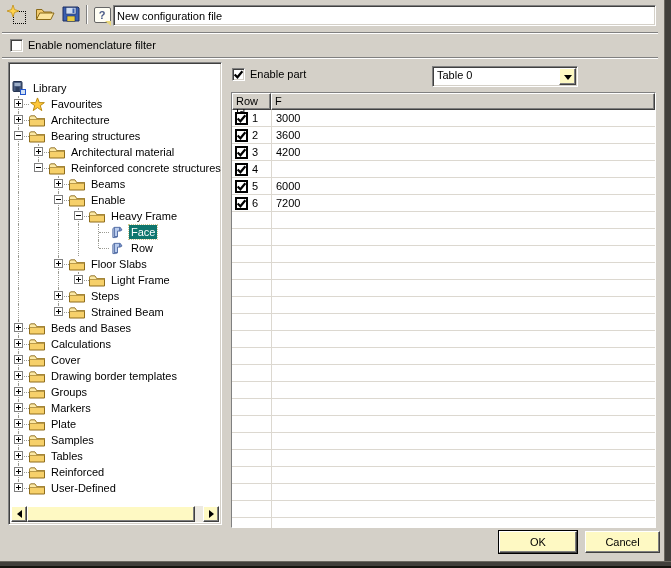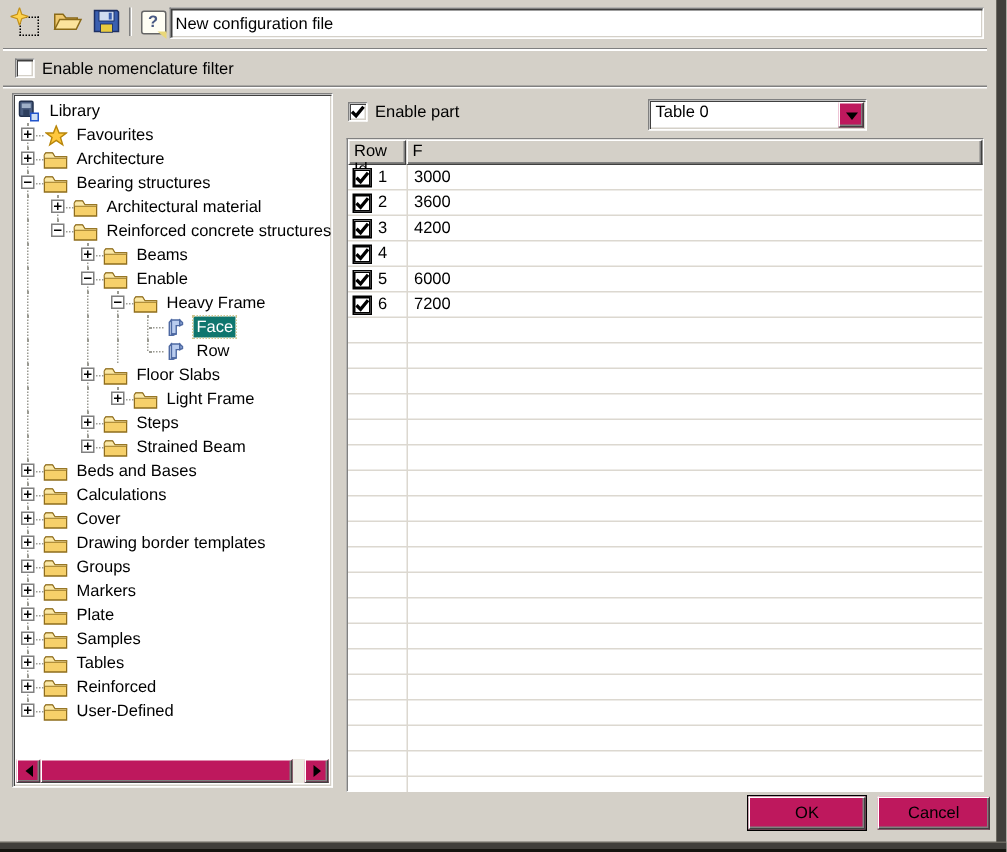--- a/index.html
+++ b/index.html
@@ -16,21 +16,21 @@
   .sunken {
     border:1px solid;
     border-color:#808080 #ffffff #ffffff #808080;
     box-shadow: inset 1px 1px 0 #404040, inset -1px -1px 0 #d4d0c8;
     background:#fff;
   }
   .raised {
     border:1px solid;
     border-color:#ffffff #404040 #404040 #ffffff;
     box-shadow: inset -1px -1px 0 #808080;
-    background:#be185d;
+    background:#fef9c3;
   }
   .groove { height:2px; background:linear-gradient(#808080 50%, #ffffff 50%); }
 
   
   .tbtn { width:22px; height:22px; display:flex; align-items:center; justify-content:center; }
   .tb-sep { left:86px; top:5px; width:2px; height:19px;
             border-left:1px solid #808080; border-right:1px solid #ffffff; }
   .name-input { left:113px; top:5px; width:543px; height:21px;
                 font-family:"Liberation Sans",sans-serif; font-size:11px;
                 padding:0 3px; outline:none; }
@@ -42,25 +42,25 @@
               display:flex; align-items:center; justify-content:center; }
   .help-box::after { content:''; position:absolute; right:-1px; bottom:-4px;
               border-left:6px solid transparent; border-top:5px solid #e9d77a; }
 
   
   .cb { width:13px; height:13px; background:#fff; flex:none;
         border:1px solid; border-color:#808080 #ffffff #ffffff #808080;
         box-shadow: inset 1px 1px 0 #404040, inset -1px -1px 0 #d4d0c8;
         display:flex; align-items:center; justify-content:center; }
   .cb svg, .gridcb svg { display:block; }
-  .cbrow { display:flex; align-items:center; gap:5px; }
+  .cbrow { display:flex; align-items:flex-start; gap:5px; }
 
   
   .tree-panel { left:8px; top:62px; width:214px; height:463px; }
-  .tree-clip  { position:absolute; inset:0; overflow:hidden; padding-top:3px; }
+  .tree-clip  { position:absolute; inset:0; overflow:hidden; padding-top:17px; }
   .trow { height:16px; display:flex; align-items:center; white-space:nowrap; }
   .gcell { width:20px; height:16px; position:relative; flex:none; }
   .g-line::before { content:''; position:absolute; left:9px; top:0; bottom:0;
                     border-left:1px dotted #9a9a92; }
   .g-conn::before { content:''; position:absolute; left:9px; top:0; height:8px;
                     border-left:1px dotted #9a9a92; }
   .g-conn.g-cont::before { height:16px; }
   .g-conn::after  { content:''; position:absolute; left:10px; top:8px; width:10px;
                     border-top:1px dotted #9a9a92; }
   .expander { position:absolute; left:5px; top:3px; width:9px; height:9px;

